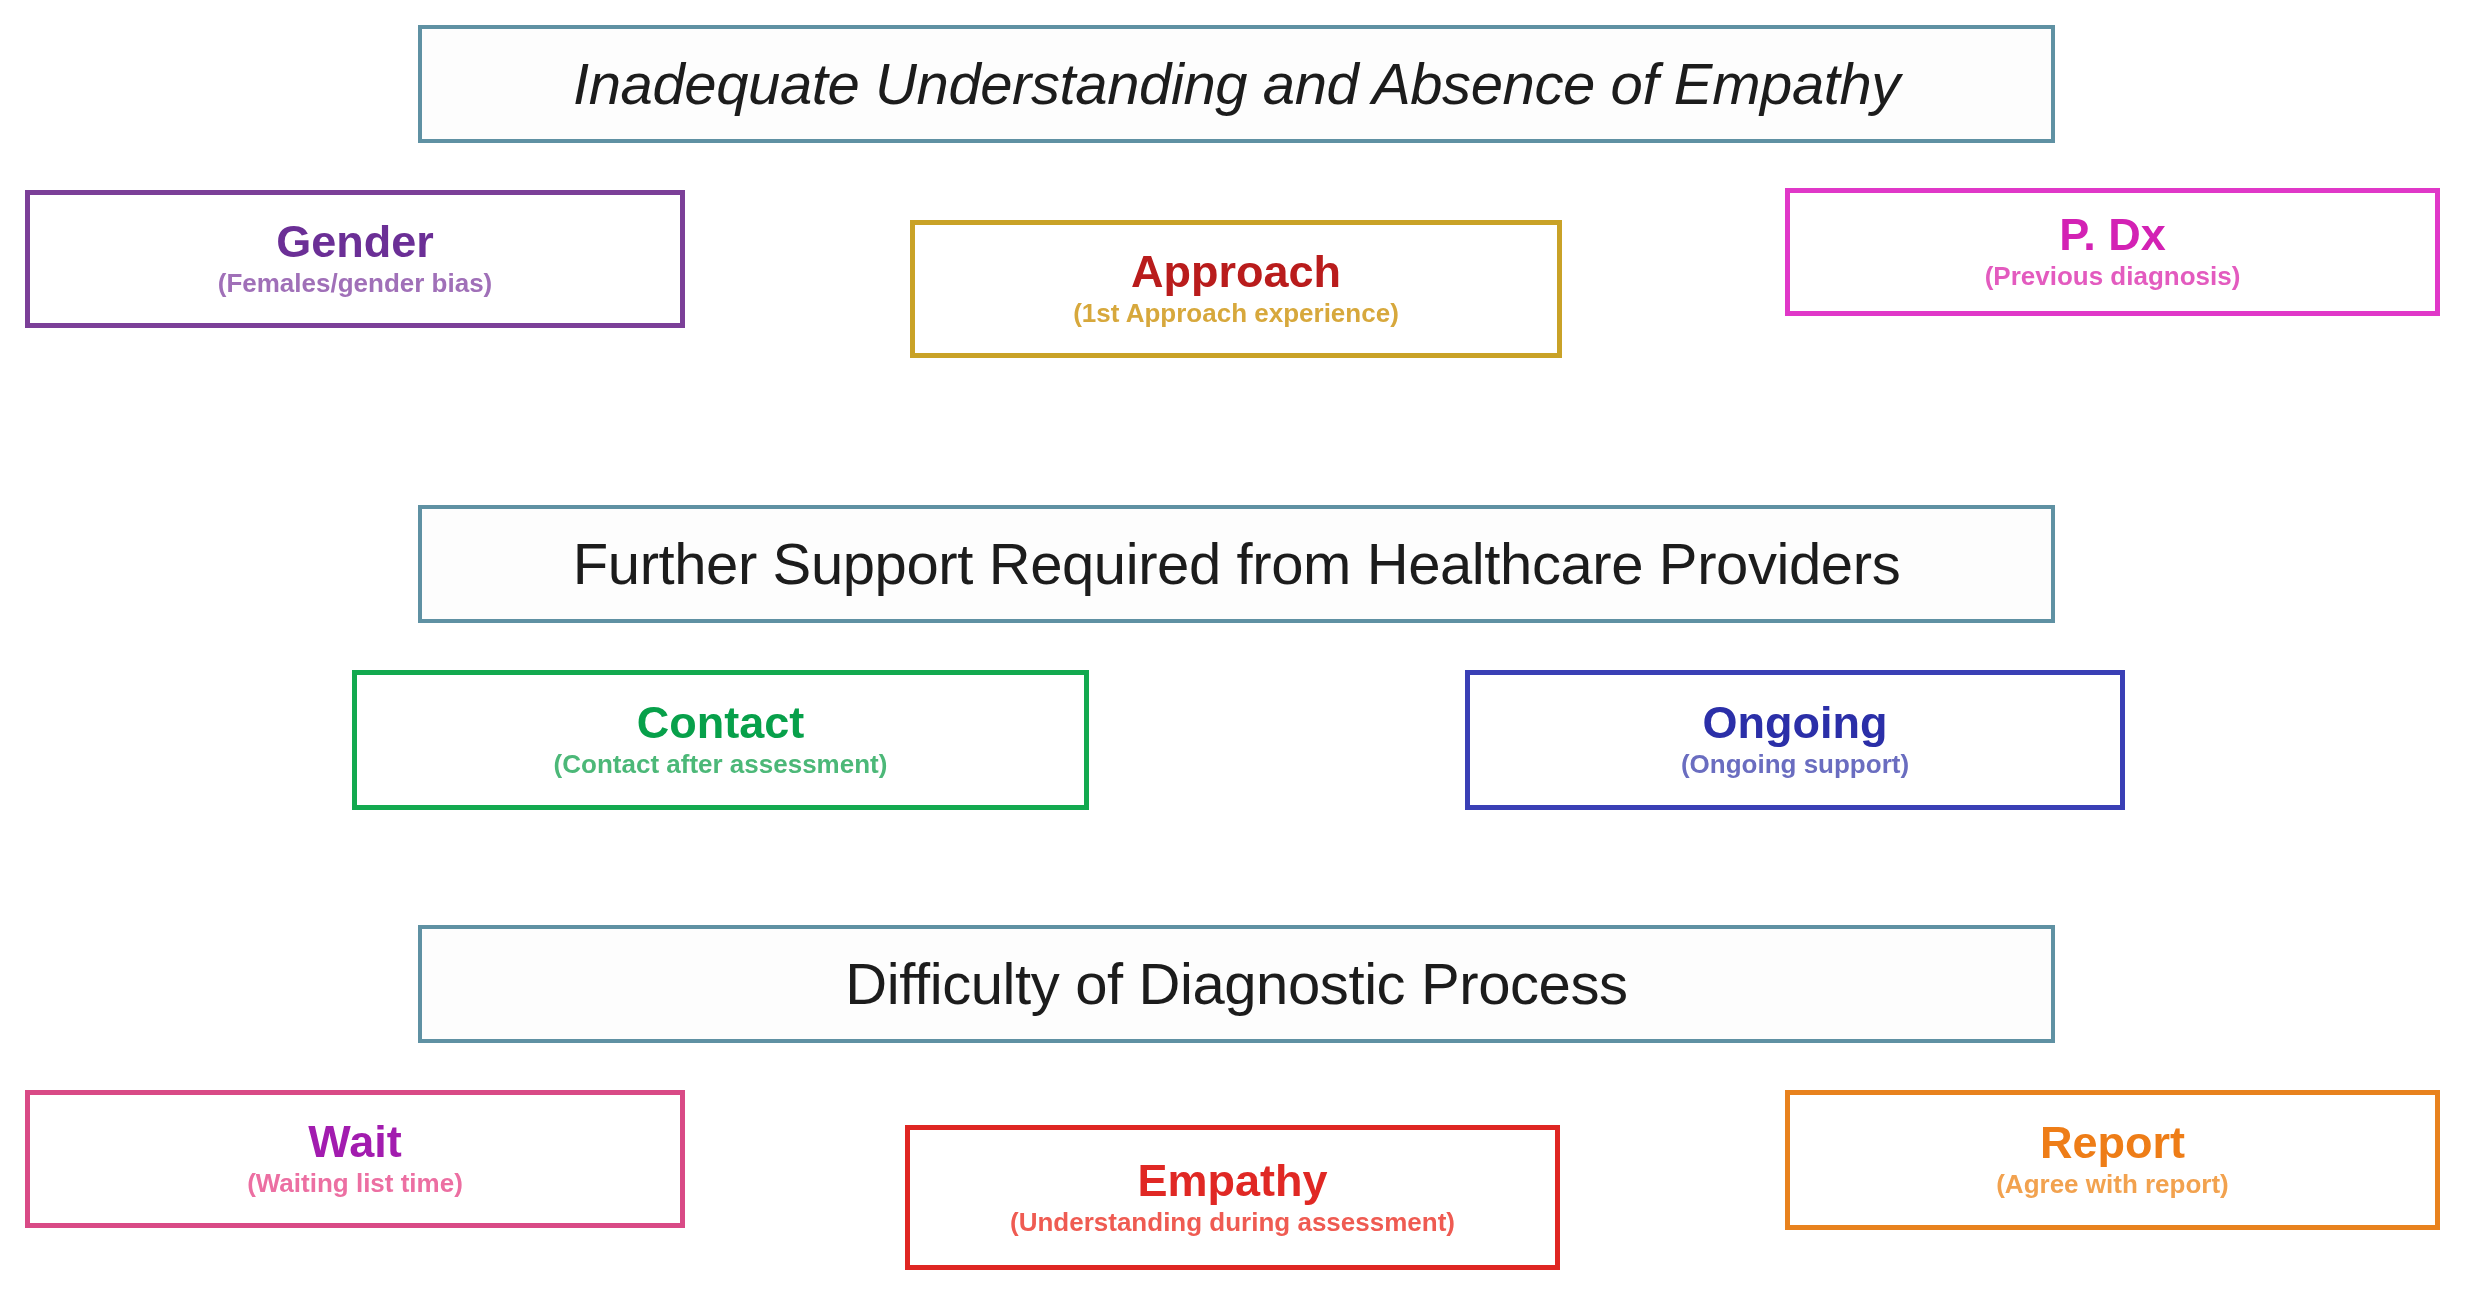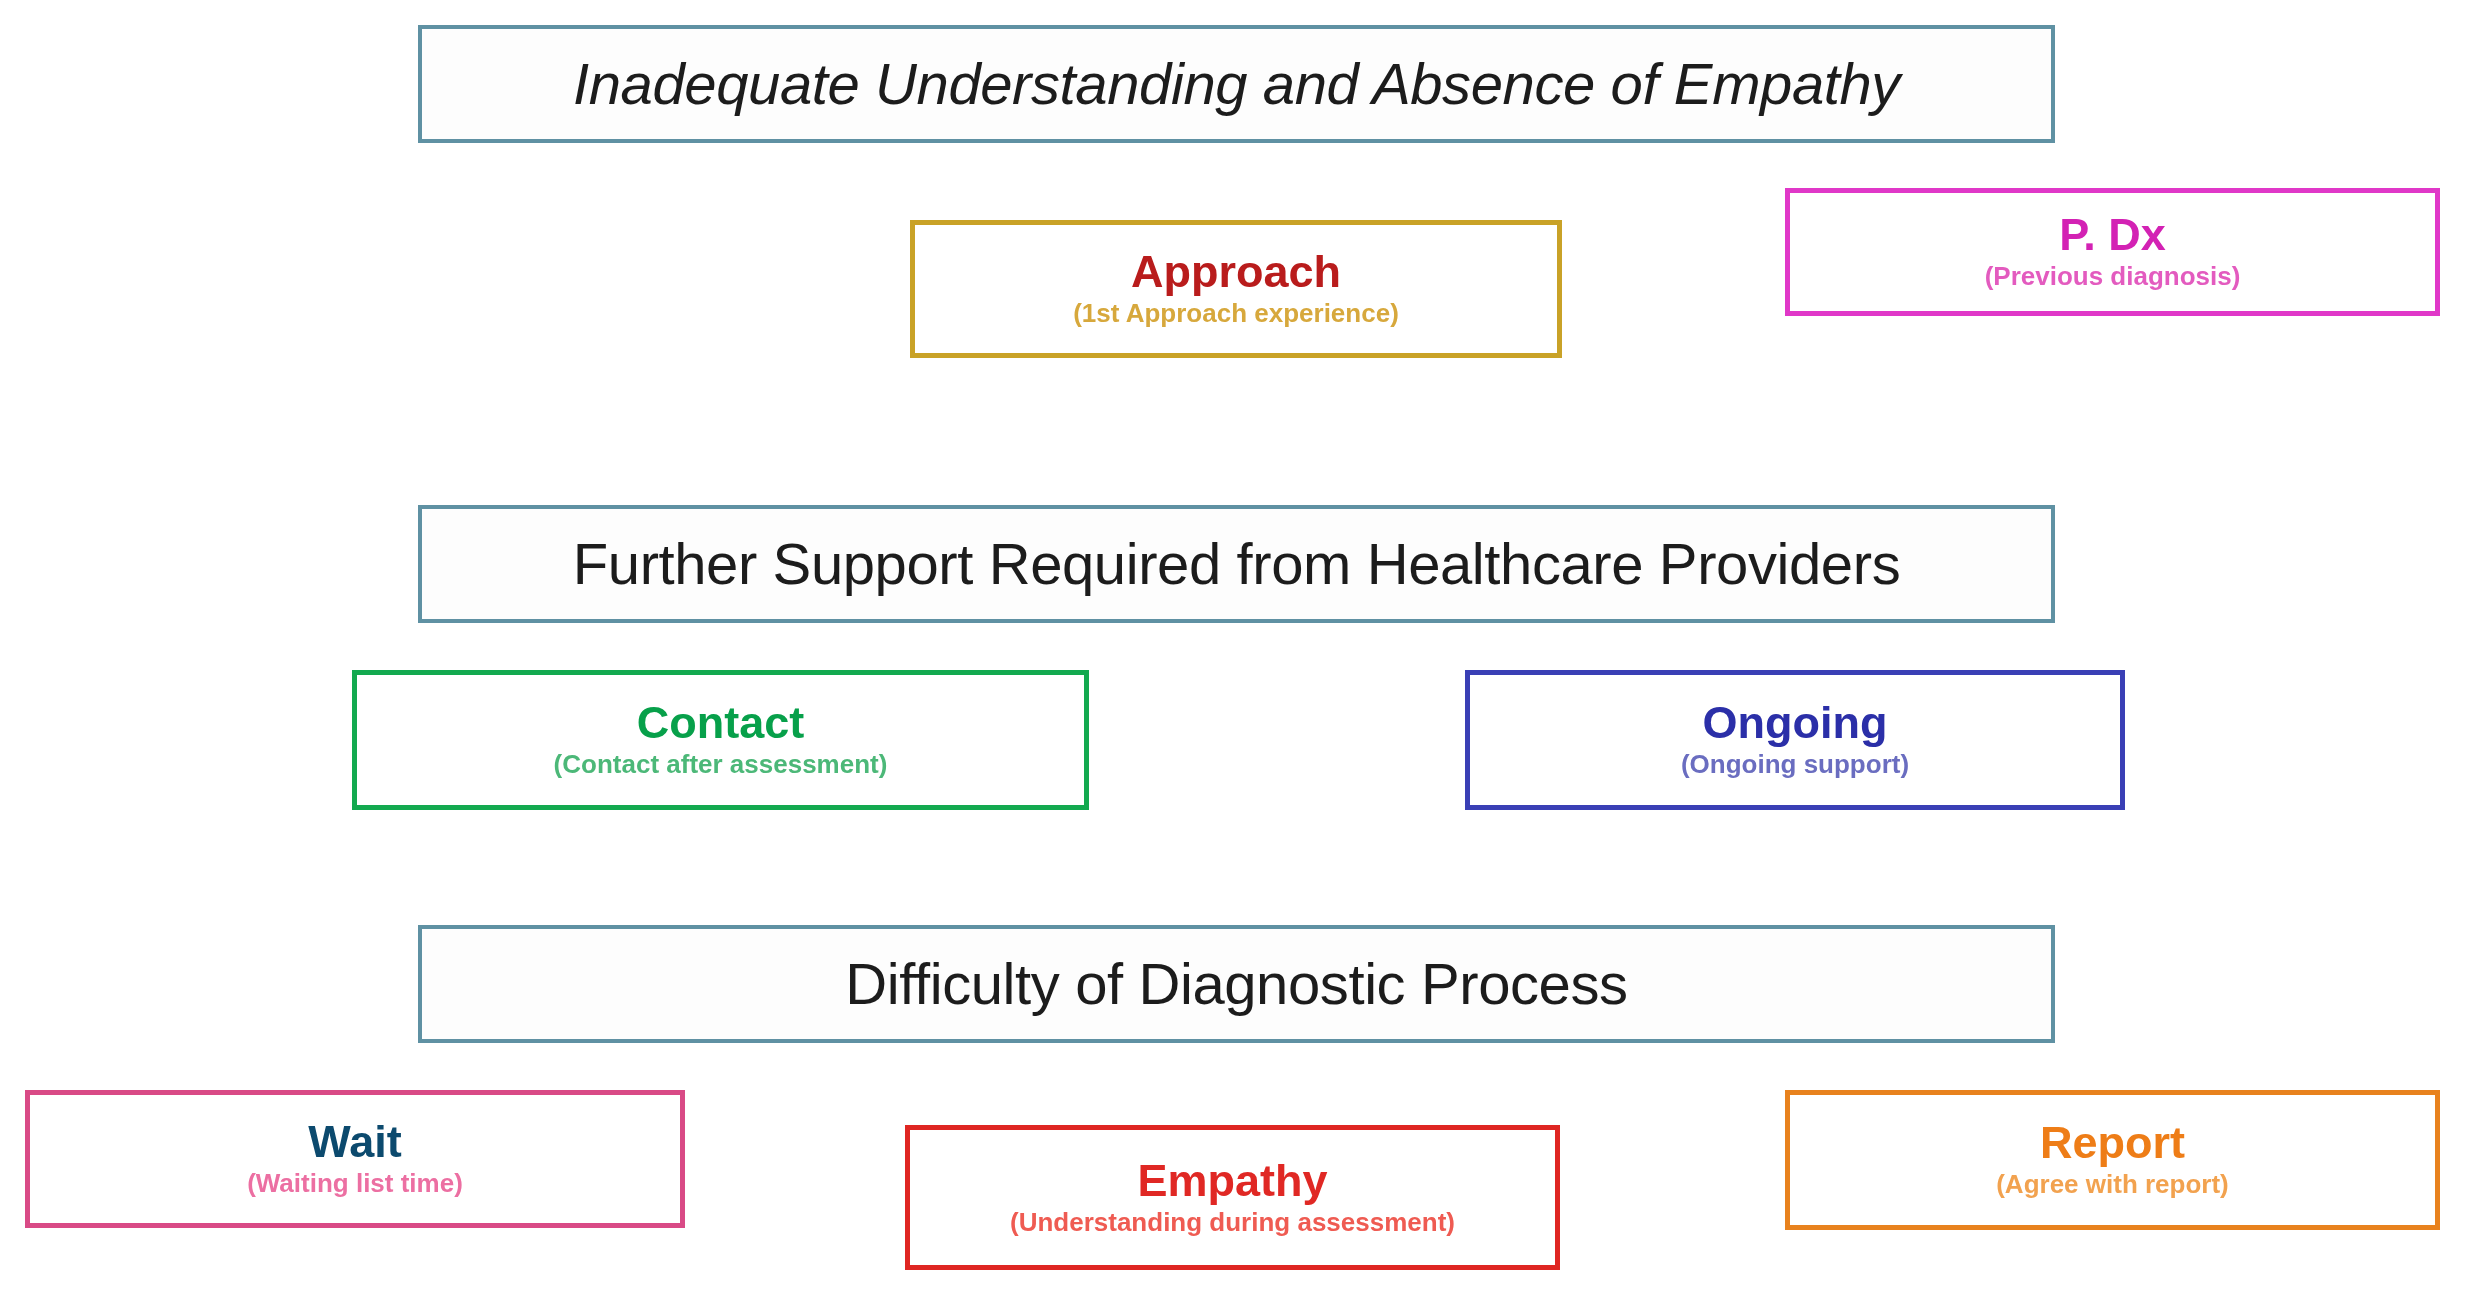--- a/index.html
+++ b/index.html
@@ -83,20 +83,24 @@
 </style>
 </head>
 <body>
 
 <div id="canvas">
 
   <div class="theme-box h1" style="border-color: rgb(95, 145, 163);">
     <span class="theme-label">Inadequate Understanding and Absence of Empathy</span>
   </div>
 
+  <div class="code-box c-gender" id="box-gender" style="border-color: rgb(123, 63, 152);">
+    <span class="code-title" id="t-gender" style="color: rgb(107, 47, 150);">Gender</span>
+    <span class="code-sub" id="s-gender" style="color: rgb(160, 112, 184);">(Females/gender bias)</span>
+  </div>
 
   <div class="code-box c-approach" id="box-approach" style="border-color: rgb(201, 162, 39);">
     <span class="code-title" id="t-approach" style="color: #b91c1c;">Approach</span>
     <span class="code-sub" id="s-approach" style="color: rgb(215, 168, 60);">(1st Approach experience)</span>
   </div>
 
   <div class="code-box c-pdx" id="box-pdx" style="border-color: rgb(224, 56, 200);">
     <span class="code-title" id="t-pdx" style="color: rgb(211, 34, 180);">P. Dx</span>
     <span class="code-sub" id="s-pdx" style="color: rgb(227, 91, 191);">(Previous diagnosis)</span>
   </div>
@@ -113,21 +117,21 @@
   <div class="code-box c-ongoing" id="box-ongoing" style="border-color: rgb(58, 63, 181);">
     <span class="code-title" id="t-ongoing" style="color: rgb(43, 47, 168);">Ongoing</span>
     <span class="code-sub" id="s-ongoing" style="color: rgb(106, 109, 192);">(Ongoing support)</span>
   </div>
 
   <div class="theme-box h3" style="border-color: rgb(95, 145, 163);">
     <span class="theme-label">Difficulty of Diagnostic Process</span>
   </div>
 
   <div class="code-box c-wait" id="box-wait" style="border-color: rgb(217, 74, 134);">
-    <span class="code-title" id="t-wait" style="color: #0c4a6e;">Wait</span>
+    <span class="code-title" id="t-wait" style="color: #a21caf;">Wait</span>
     <span class="code-sub" id="s-wait" style="color: rgb(236, 111, 162);">(Waiting list time)</span>
   </div>
 
   <div class="code-box c-empathy" id="box-empathy" style="border-color: rgb(223, 38, 34);">
     <span class="code-title" id="t-empathy" style="color: rgb(224, 40, 36);">Empathy</span>
     <span class="code-sub" id="s-empathy" style="color: rgb(239, 91, 82);">(Understanding during assessment)</span>
   </div>
 
   <div class="code-box c-report" id="box-report" style="border-color: rgb(232, 130, 30);">
     <span class="code-title" id="t-report" style="color: rgb(238, 125, 23);">Report</span>

